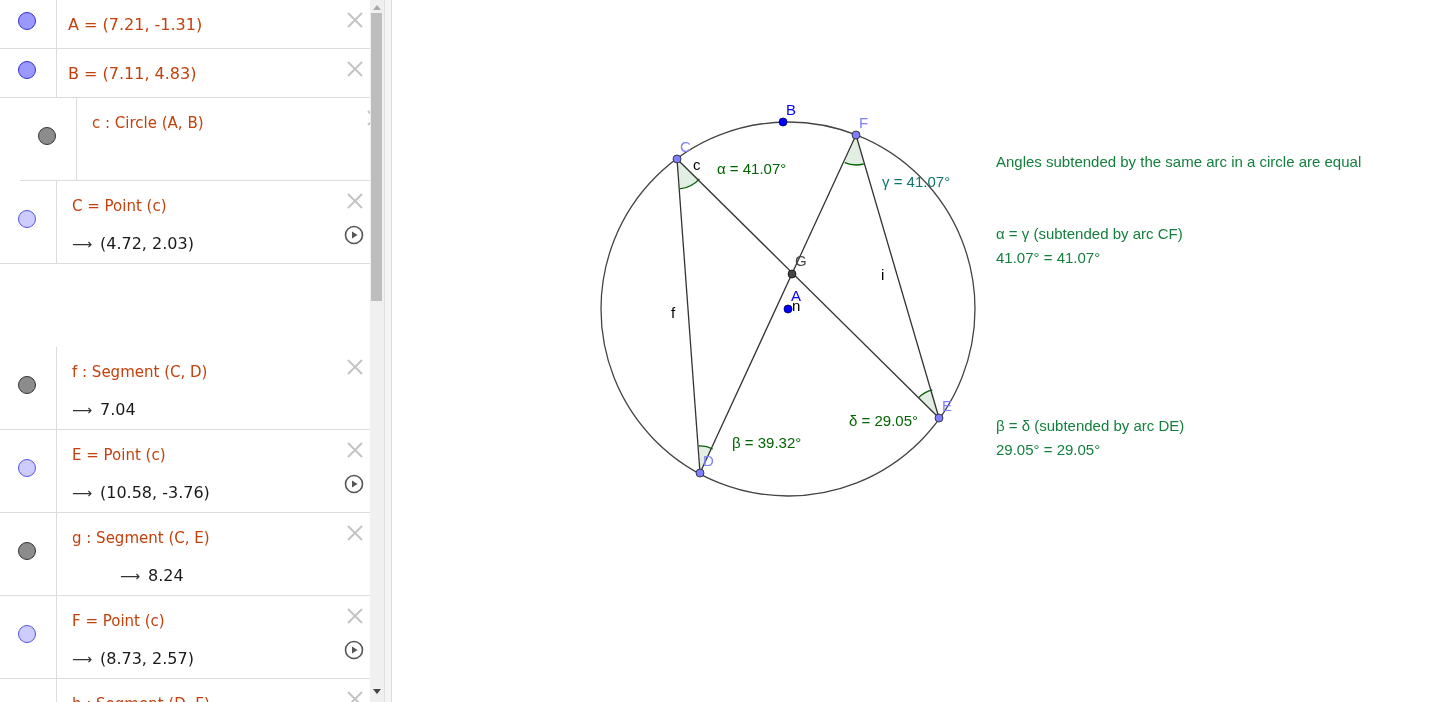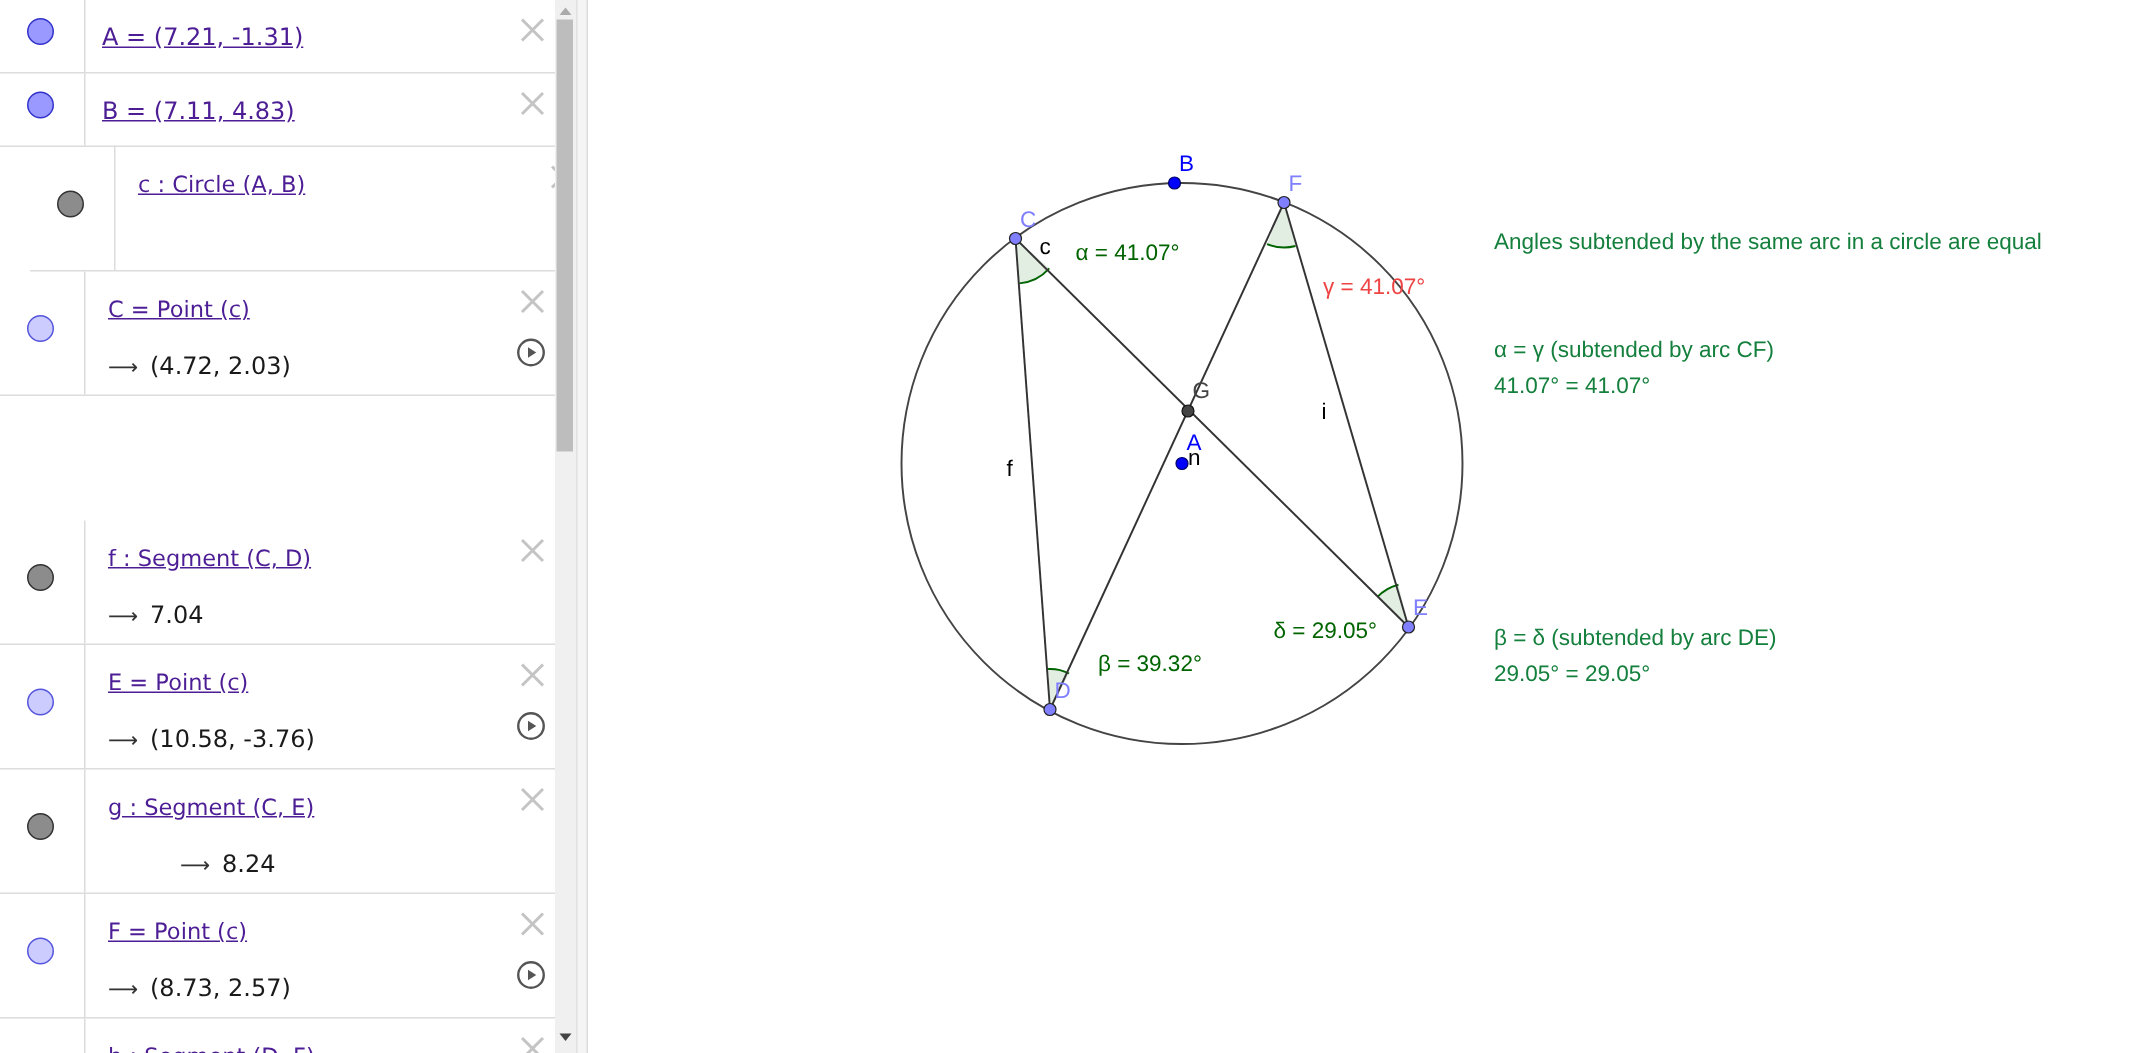--- a/index.html
+++ b/index.html
@@ -5,21 +5,21 @@
   html, body { margin:0; padding:0; }
   body { width:1433px; height:702px; overflow:hidden; background:#fff; position:relative;
          font-family:"DejaVu Sans", sans-serif; }
   #algebra { position:absolute; left:0; top:0; width:370px; height:702px; overflow:hidden; background:#fff; }
   .row { position:absolute; left:0; width:370px; border-bottom:1px solid #dcdcdc; }
   .marble-col { position:absolute; left:0; top:0; bottom:0; width:56px; border-right:1px solid #dcdcdc; }
   .marble { position:absolute; left:18px; width:18px; height:18px; border-radius:50%; box-sizing:border-box; }
   .marble.blue { background:#9999ff; border:1px solid #3333cc; }
   .marble.light { background:#ccccff; border:1px solid #5555dd; }
   .marble.gray { background:#8c8c8c; border:1px solid #333; }
-  .def { position:absolute; left:72px; font-size:15px; color:#4c1d95; white-space:nowrap;text-decoration:underline; }
+  .def { position:absolute; left:72px; font-size:15px; color:#c2410c; white-space:nowrap; }
   .def.main { left:68px; font-size:16px; }
   .out { position:absolute; left:72px; font-size:16px; color:#1a1a1a; white-space:nowrap; }
   .out .arrow { display:inline-block; width:28px; color:#333; font-size:14px; }
   .xbtn { position:absolute; right:6px; width:18px; height:18px; cursor:pointer; }
   .xbtn svg { display:block; }
   .playbtn { position:absolute; right:6px; width:20px; height:20px; cursor:pointer; }
   #scrollbar { position:absolute; left:370px; top:0; width:14px; height:702px; background:#f0f0f0; }
   #scroll-thumb { position:absolute; left:1px; top:13px; width:11px; height:288px; background:#bdbdbd; }
   .sarrow { position:absolute; left:3px; width:0; height:0; border-left:4px solid transparent; border-right:4px solid transparent; }
   #divider { position:absolute; left:384px; top:0; width:8px; height:702px; background:#f4f4f4; border-left:1px solid #e0e0e0; border-right:1px solid #dcdcdc; box-sizing:border-box; }
@@ -199,21 +199,21 @@
   <div class="glabel" style="left:550px;top:397px;color:#7f7fff;">E</div>
   <div class="glabel" style="left:403px;top:252px;color:#444;">G</div>
   <div class="glabel" style="left:399px;top:287px;color:#0000ff;">A</div>
 
   <div class="glabel" style="left:301px;top:156px;color:#000;">c</div>
   <div class="glabel" style="left:279px;top:304px;color:#000;">f</div>
   <div class="glabel" style="left:489px;top:266px;color:#000;">i</div>
   <div class="glabel" style="left:400px;top:297px;color:#000;">n</div>
 
   <div class="glabel" style="left:325px;top:160px;color:#006400;">α = 41.07°</div>
-  <div class="glabel" style="left:490px;top:183px;color:#ef4444;">γ = 41.07°</div>
+  <div class="glabel" style="left:490px;top:173px;color:#0f766e;">γ = 41.07°</div>
   <div class="glabel" style="left:340px;top:434px;color:#006400;">β = 39.32°</div>
   <div class="glabel" style="left:457px;top:412px;color:#006400;">δ = 29.05°</div>
 
   <div class="gtext" style="left:604px;top:153px;">Angles subtended by the same arc in a circle are equal</div>
   <div class="gtext" style="left:604px;top:225px;">α = γ (subtended by arc CF)</div>
   <div class="gtext" style="left:604px;top:249px;">41.07° =  41.07°</div>
   <div class="gtext" style="left:604px;top:417px;">β = δ (subtended by arc DE)</div>
   <div class="gtext" style="left:604px;top:441px;">29.05° = 29.05°</div>
 </div>
 

